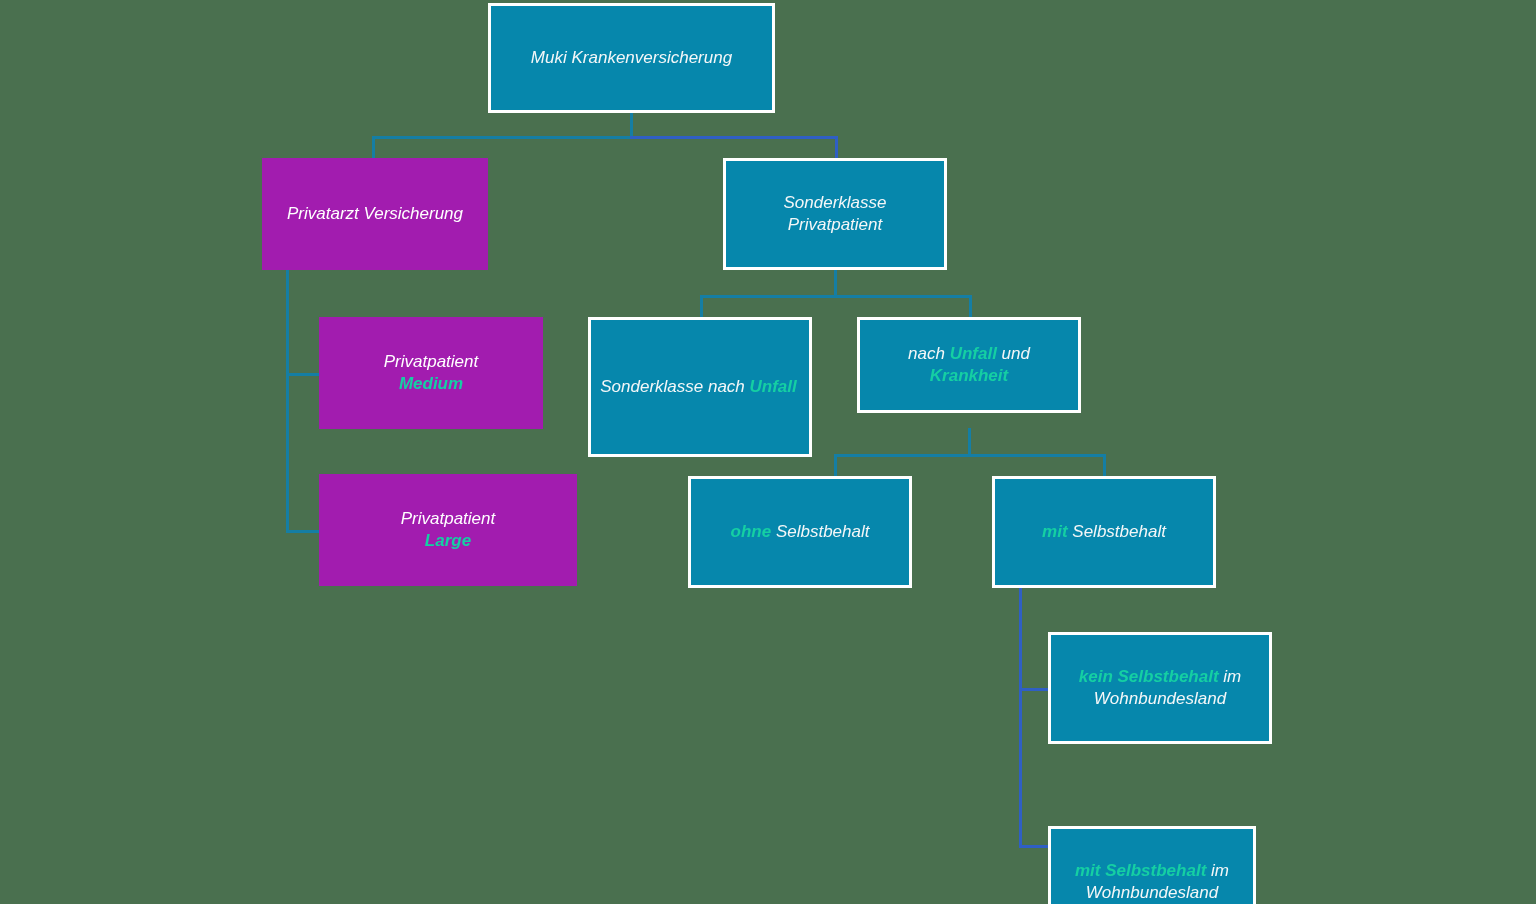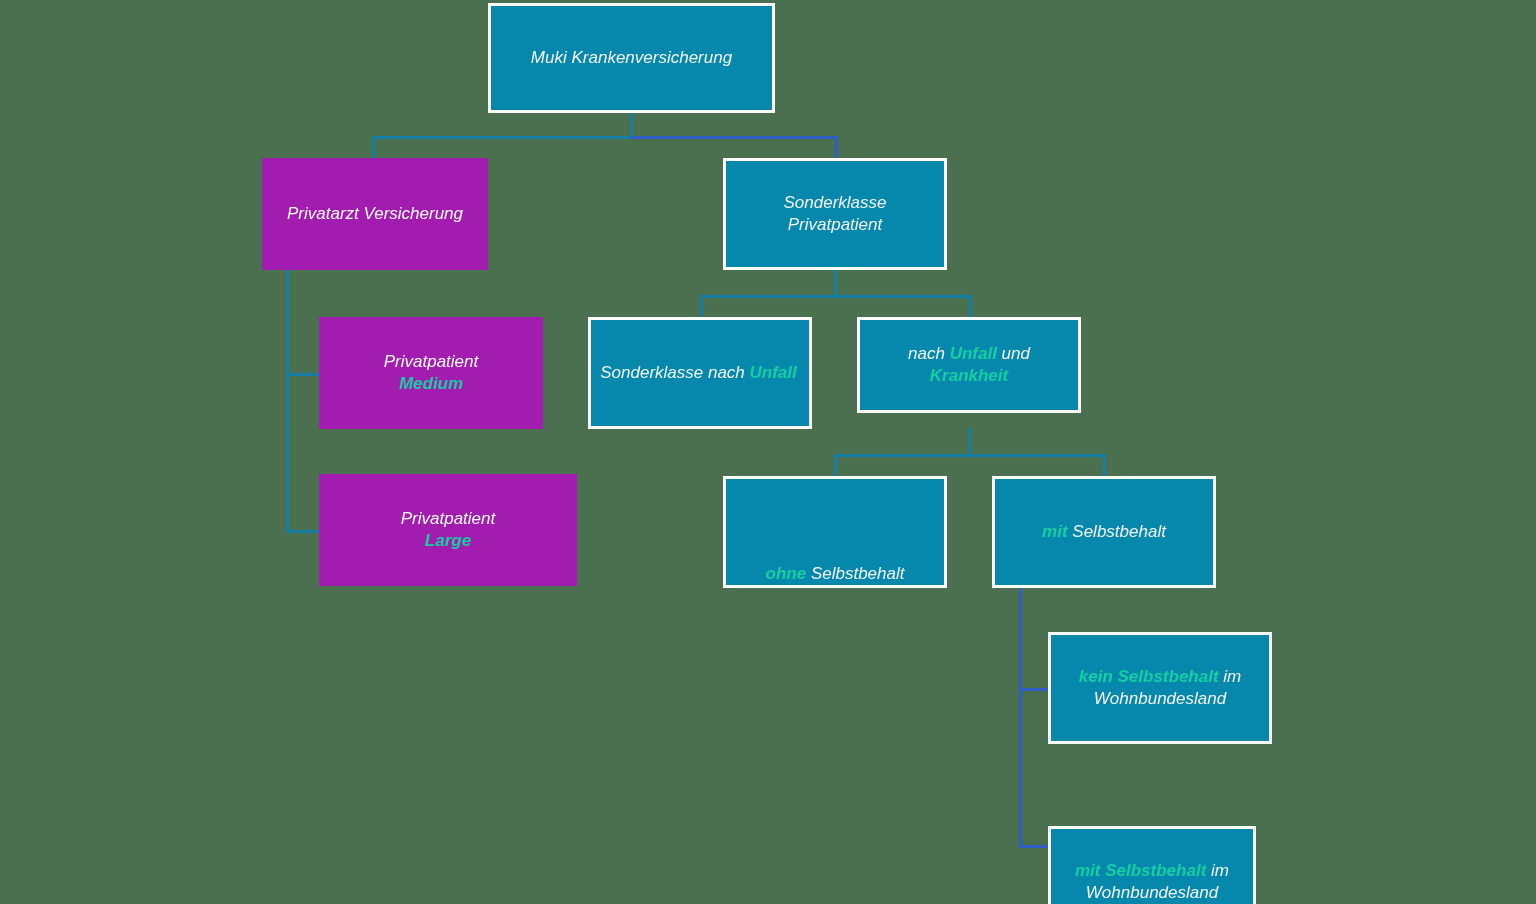--- a/index.html
+++ b/index.html
@@ -115,33 +115,33 @@
     </span>
   </div>
 
   <div class="node node-grey wrap" style="left:319px; top:474px; width:258px; height:112px;">
     <span class="txt">
       <span>Privatpatient</span><br>
       <span class="hl">Large</span>
     </span>
   </div>
 
-  <div class="node node-blue" style="left:588px; top:317px; width:224px; height:112px;">
+  <div class="node node-blue" style="left:588px; top:317px; width:224px; height:140px;">
     <span class="txt" style="padding:0; margin-left:-3px;">
       <span>Sonderklasse nach </span><span class="hl">Unfall</span>
     </span>
   </div>
 
   <div class="node node-blue wrap" style="left:857px; top:317px; width:224px; height:96px;">
     <span class="txt">
       <span>nach </span><span class="hl">Unfall</span><span> und </span><br><span class="hl">Krankheit</span>
     </span>
   </div>
 
-  <div class="node node-blue" style="left:723px; top:476px; width:224px; height:112px;align-items:flex-end;">
+  <div class="node node-blue" style="left:688px; top:476px; width:224px; height:112px;">
     <span class="txt">
       <span class="hl">ohne</span><span> Selbstbehalt</span>
     </span>
   </div>
 
   <div class="node node-blue" style="left:992px; top:476px; width:224px; height:112px;">
     <span class="txt">
       <span class="hl">mit</span><span> Selbstbehalt</span>
     </span>
   </div>

